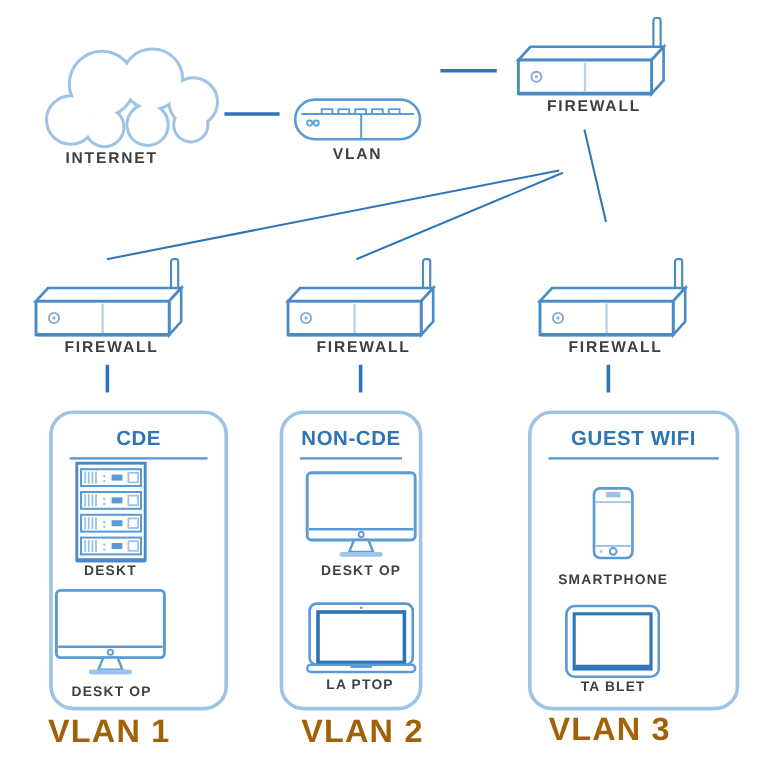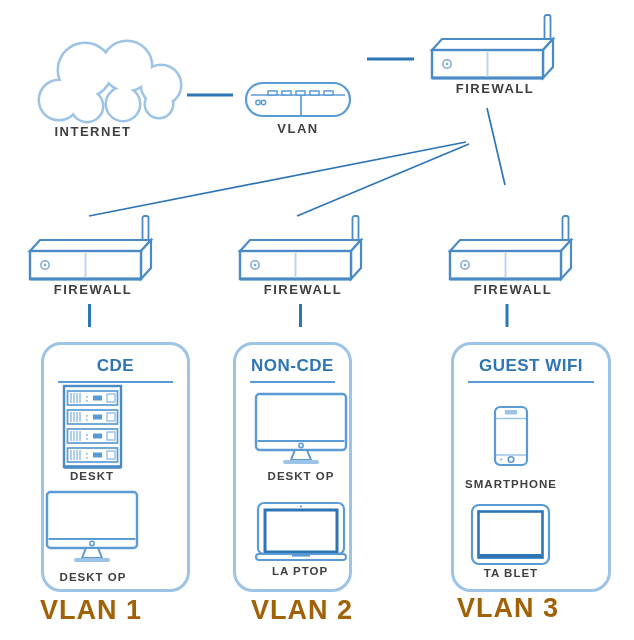--- a/index.html
+++ b/index.html
@@ -201,21 +201,21 @@
   </svg>
 
   <div class="zone-box" style="left:17px;top:342px;width:149px;height:250px;margin-left:24px;">
     <div class="zone-title">CDE</div>
     <div class="zone-rule"></div>
   </div>
   <div class="zone-box" style="left:233px;top:342px;width:119px;height:250px;">
     <div class="zone-title">NON-CDE</div>
     <div class="zone-rule"></div>
   </div>
-  <div class="zone-box" style="left:451px;top:342px;width:160px;height:250px;">
+  <div class="zone-box" style="left:440px;top:342px;width:176px;height:250px;">
     <div class="zone-title">GUEST WIFI</div>
     <div class="zone-rule"></div>
   </div>
 
   <div class="lbl" style="left:93px;top:131px;">INTERNET</div>
   <div class="lbl" style="left:298px;top:128px;">VLAN</div>
   <div class="lbl" style="left:495px;top:88px;">FIREWALL</div>
   <div class="lbl" style="left:93px;top:289px;">FIREWALL</div>
   <div class="lbl" style="left:303px;top:289px;">FIREWALL</div>
   <div class="lbl" style="left:513px;top:289px;">FIREWALL</div>

